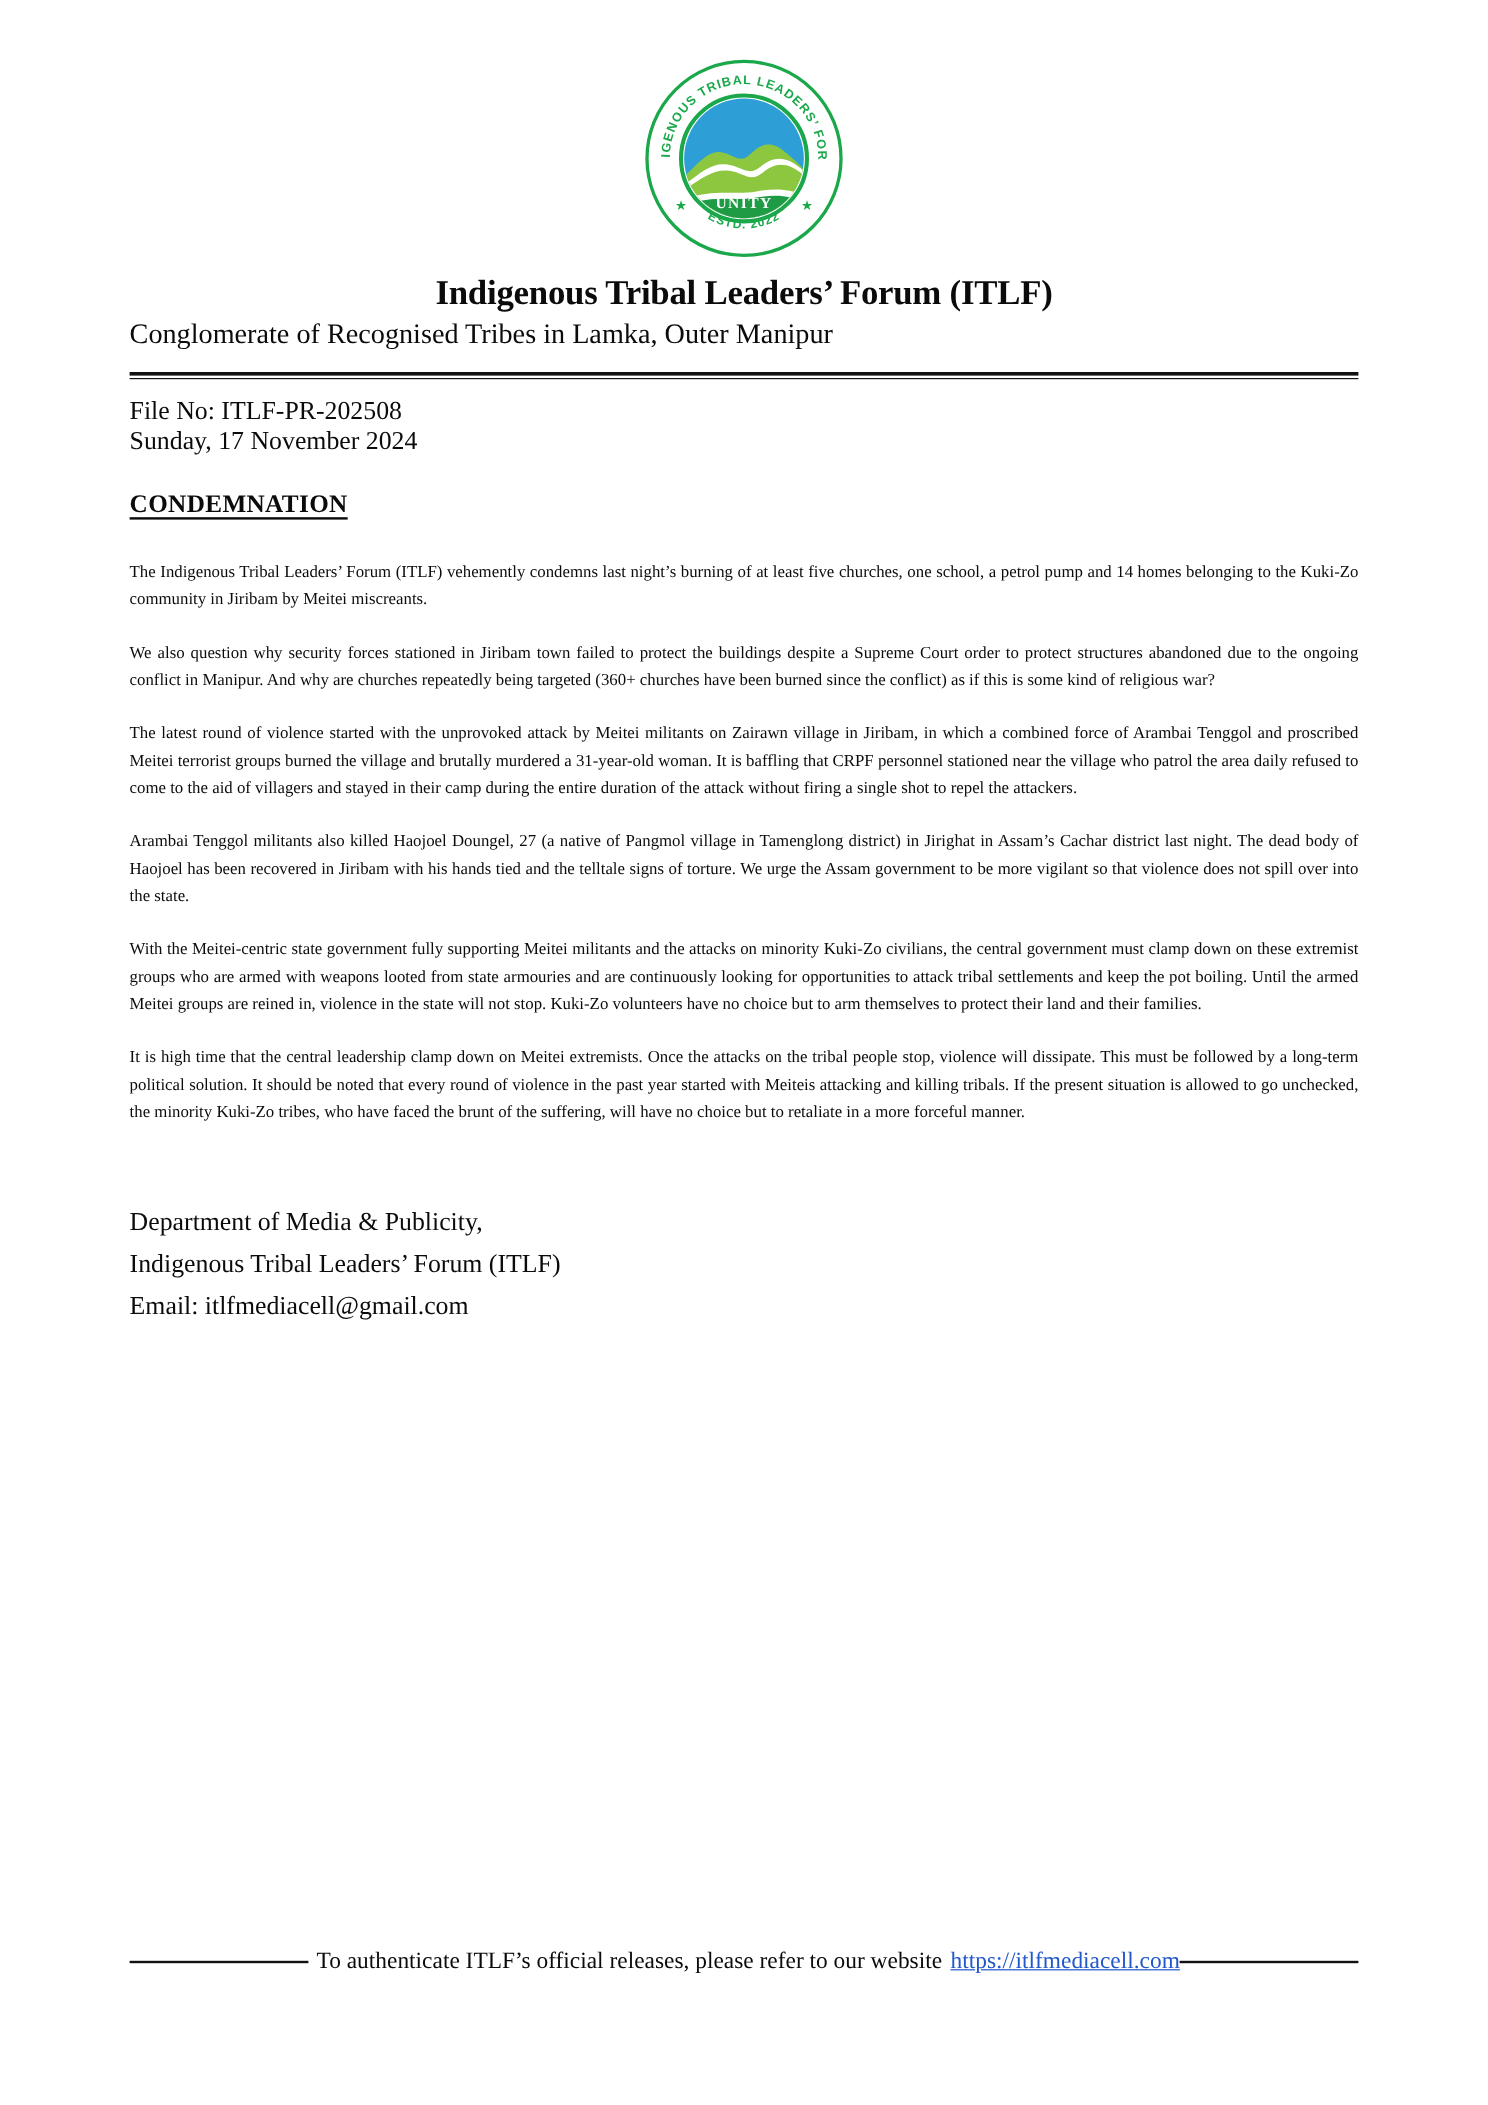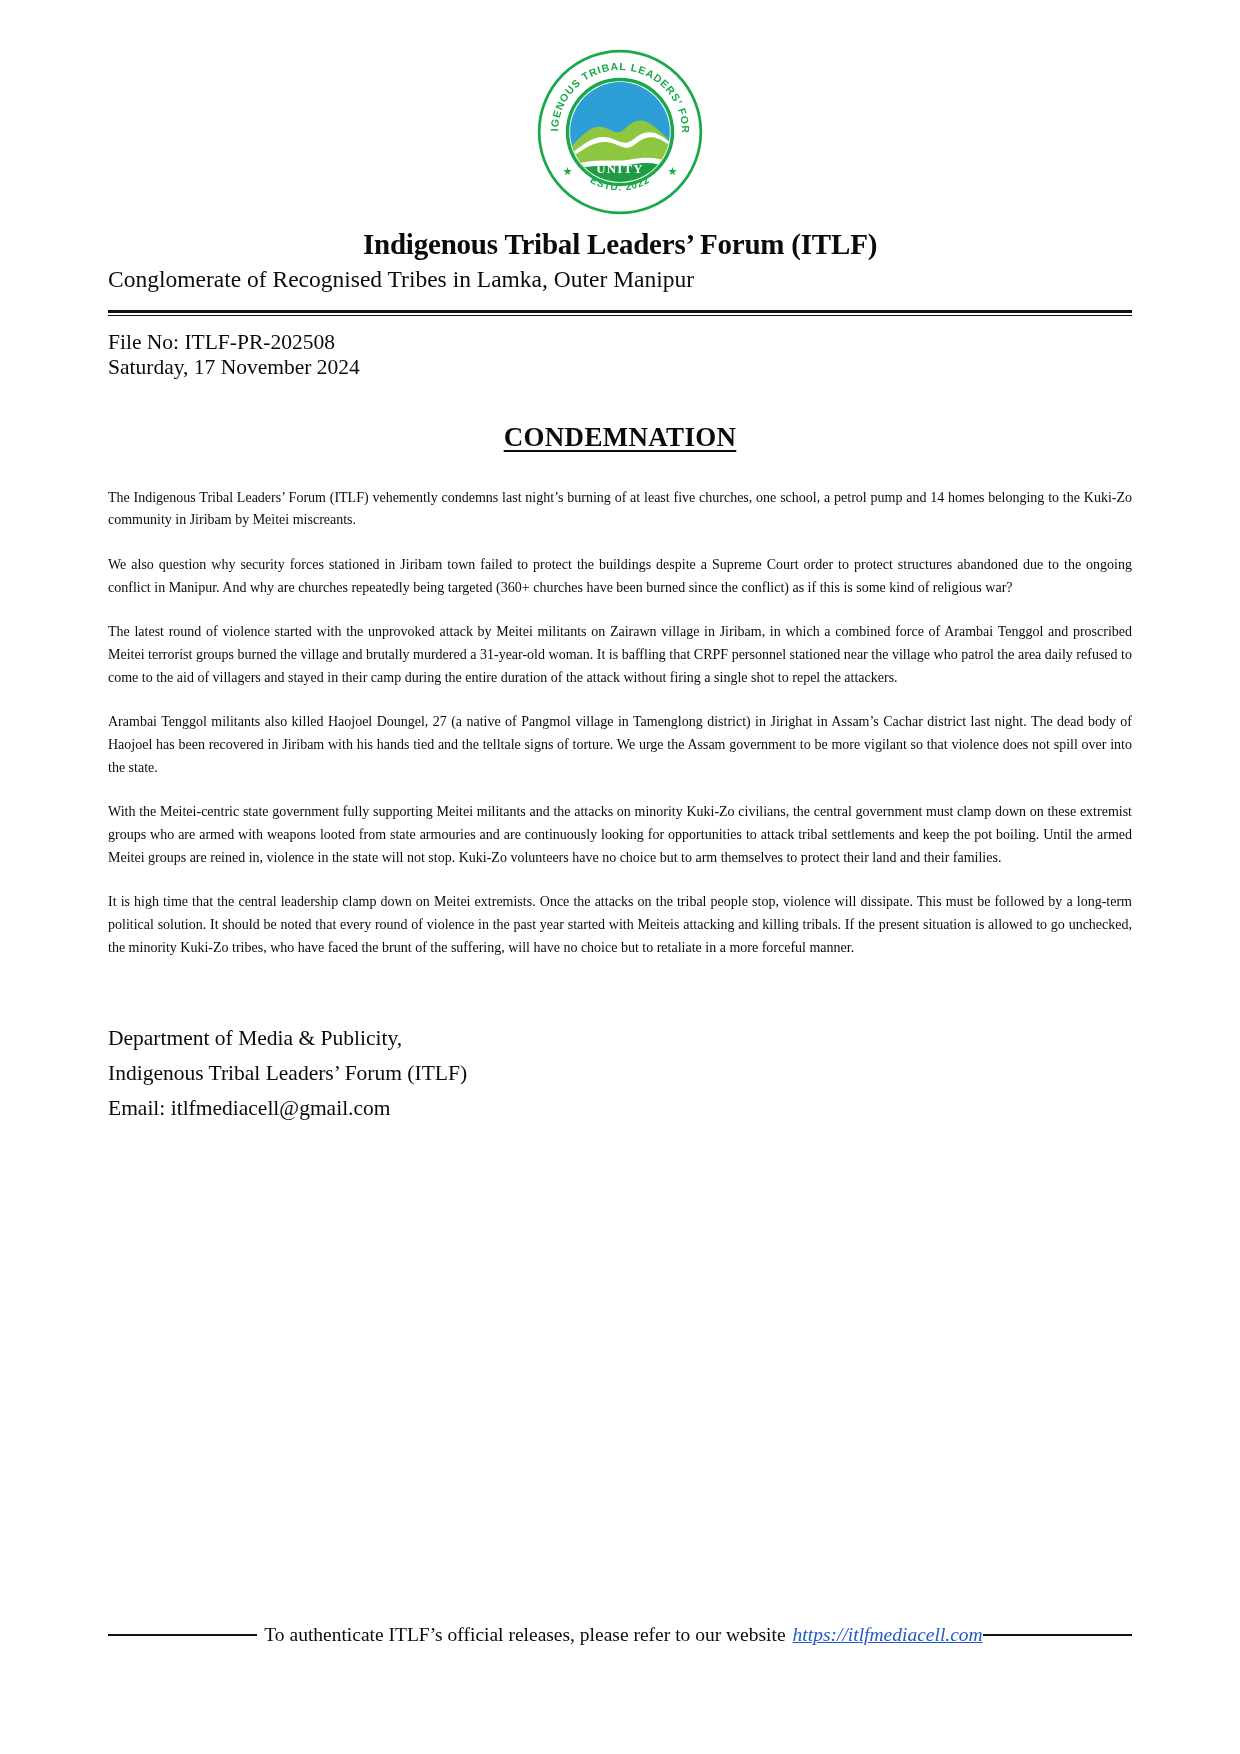--- a/index.html
+++ b/index.html
@@ -60,26 +60,26 @@
   .meta-row {
     display: flex;
     justify-content: space-between;
     align-items: baseline;
     font-size: 21.5px;
     margin-top: 14px;
     flex-direction: column;
   }
 
   .doc-title {
-    text-align: center;
+    text-align: left;
     font-weight: bold;
-    font-size: 27px;
+    font-size: 21px;
     text-decoration: underline;
     text-underline-offset: 4px;
-    margin-top: 42px;
+    margin-top: 28px;
     letter-spacing: 0.3px;
   }
 
   
   .body-text {
     margin-top: 34px;
     font-size: 14px;
     line-height: 1.62;
     text-align: justify;
   }
@@ -114,21 +114,20 @@
     flex: 1 1 auto;
     height: 0;
     border-top: 2.5px solid #111;
   }
   .footer .ftxt {
     padding: 0 7px;
   }
   .footer a.site-link {
     color: #2158c9;
     text-decoration: underline;
-    font-style: italic;
   }
 </style>
 </head>
 <body>
 
 <div class="page">
 
   <div class="logo-wrap">
     <div class="logo">
       <svg viewBox="0 0 200 200" width="172" height="172" aria-hidden="true">
@@ -175,21 +174,21 @@
     </div>
   </div>
 
   <div class="org-title">Indigenous Tribal Leaders’ Forum (ITLF)</div>
   <div class="org-sub">Conglomerate of Recognised Tribes in Lamka, Outer Manipur</div>
 
   <div class="rule-double"></div>
 
   <div class="meta-row">
     <span>File No: ITLF-PR-202508</span>
-    <span>Saturday, 17 November 2024</span>
+    <span>Sunday, 17 November 2024</span>
   </div>
 
   <div class="doc-title">CONDEMNATION</div>
 
   <div class="body-text">
     <p>The Indigenous Tribal Leaders’ Forum (ITLF) vehemently condemns last night’s burning of at least five churches, one school, a petrol pump and 14 homes belonging to the Kuki-Zo community in Jiribam by Meitei miscreants.</p>
     <p>We also question why security forces stationed in Jiribam town failed to protect the buildings despite a Supreme Court order to protect structures abandoned due to the ongoing conflict in Manipur. And why are churches repeatedly being targeted (360+ churches have been burned since the conflict) as if this is some kind of religious war?</p>
     <p>The latest round of violence started with the unprovoked attack by Meitei militants on Zairawn village in Jiribam, in which a combined force of Arambai Tenggol and proscribed Meitei terrorist groups burned the village and brutally murdered a 31-year-old woman. It is baffling that CRPF personnel stationed near the village who patrol the area daily refused to come to the aid of villagers and stayed in their camp during the entire duration of the attack without firing a single shot to repel the attackers.</p>
     <p>Arambai Tenggol militants also killed Haojoel Doungel, 27 (a native of Pangmol village in Tamenglong district) in Jirighat in Assam’s Cachar district last night. The dead body of Haojoel has been recovered in Jiribam with his hands tied and the telltale signs of torture. We urge the Assam government to be more vigilant so that violence does not spill over into the state.</p>
     <p>With the Meitei-centric state government fully supporting Meitei militants and the attacks on minority Kuki-Zo civilians, the central government must clamp down on these extremist groups who are armed with weapons looted from state armouries and are continuously looking for opportunities to attack tribal settlements and keep the pot boiling. Until the armed Meitei groups are reined in, violence in the state will not stop. Kuki-Zo volunteers have no choice but to arm themselves to protect their land and their families.</p>

